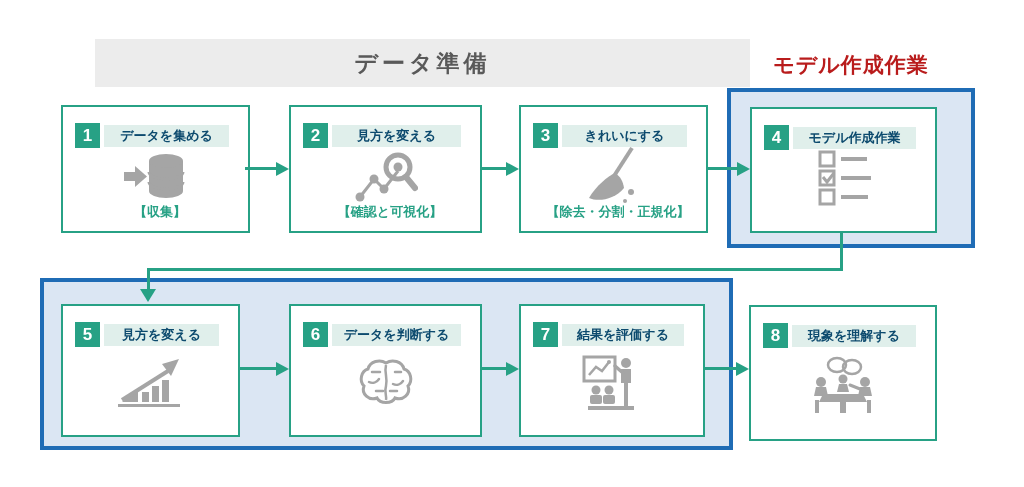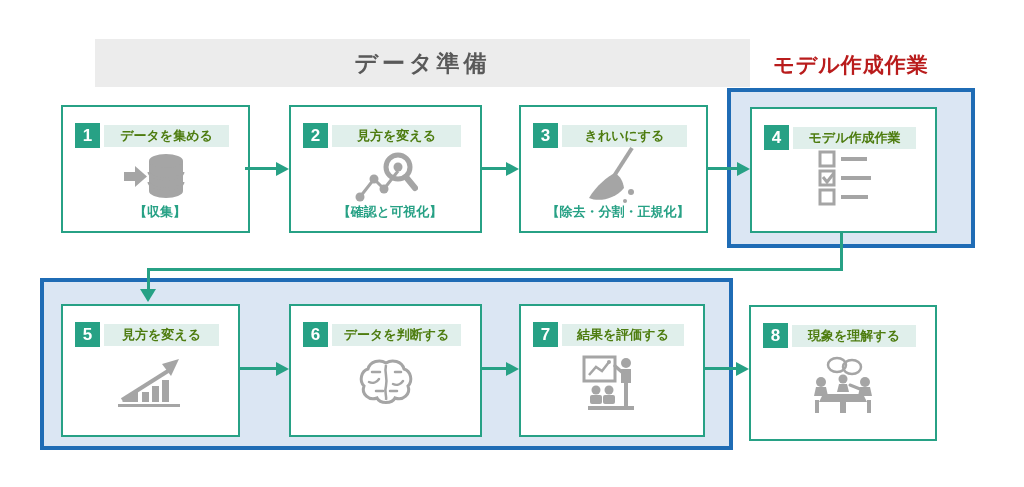--- a/index.html
+++ b/index.html
@@ -37,21 +37,21 @@
   .s6 { left:289px; top:304px; width:193px; height:133px; }
   .s7 { left:519px; top:304px; width:186px; height:133px; }
   .s8 { left:749px; top:305px; width:188px; height:136px; }
   .badge {
     position:absolute; left:12px; top:16px; width:25px; height:25px;
     background:#27a185; color:#ffffff; font-size:17px; font-weight:bold;
     text-align:center; line-height:25px;
   }
   .titlebar {
     position:absolute; left:41px; right:19px; top:18px; height:22px;
-    background:#e0efeb; color:#4d7c0f; font-size:13px; font-weight:bold;
+    background:#e0efeb; color:#0c4a6e; font-size:13px; font-weight:bold;
     text-align:center; line-height:22px;
   }
   .iconwrap {
     position:absolute; left:0; right:0; top:44px; bottom:28px;
     display:flex; align-items:center; justify-content:center;
   }
   .nocap .iconwrap { bottom:20px; }
   .caption {
     position:absolute; left:0; right:0; bottom:10px; text-align:center;
     color:#27a185; font-size:13px; font-weight:bold; letter-spacing:0;margin-left:9px;

